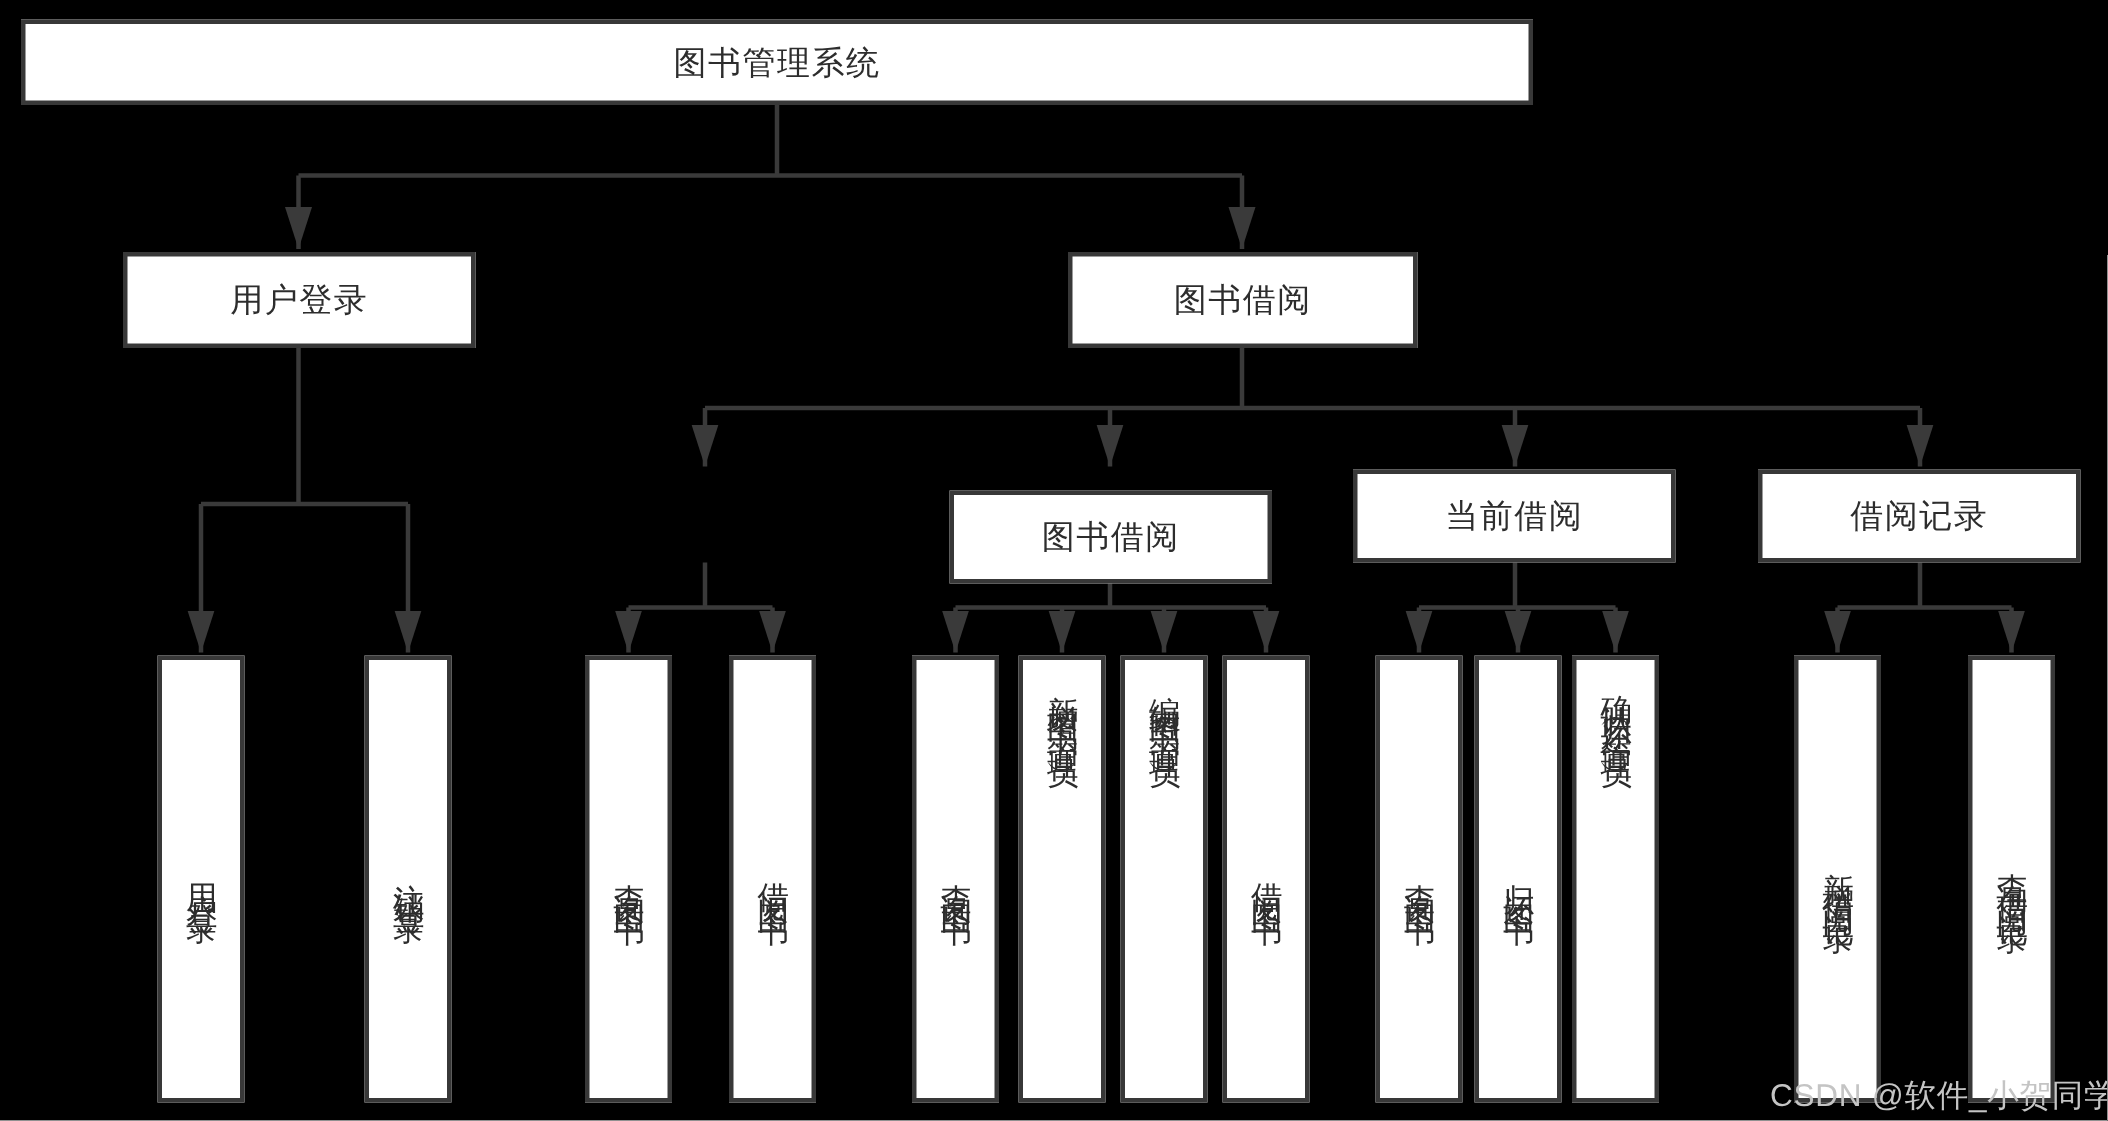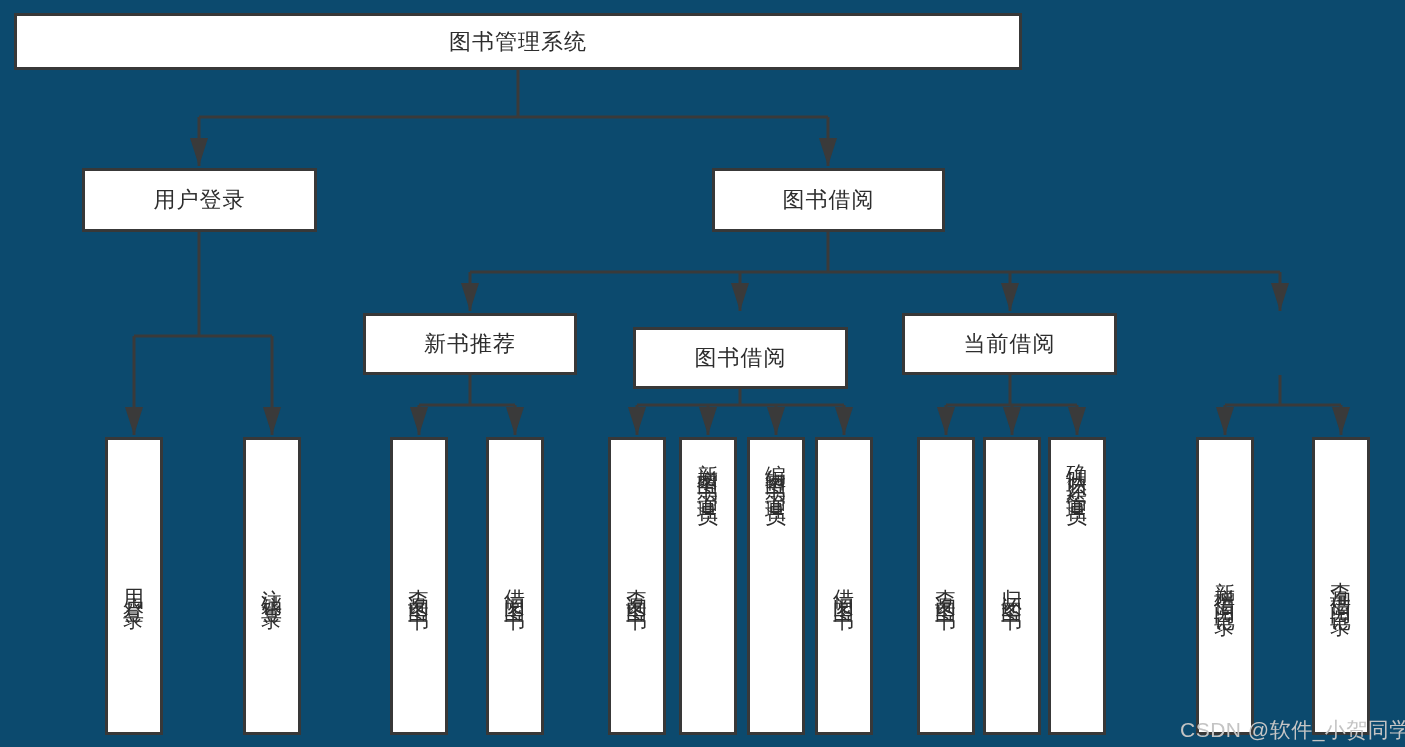--- a/index.html
+++ b/index.html
@@ -4,21 +4,21 @@
 <style>
   html, body {
     margin: 0; padding: 0;
     background: #ffffff;
     font-family: "Liberation Sans", "DejaVu Sans", sans-serif;
   }
   #stage {
     position: relative;
     width: 1405px;
     height: 747px;
-    background: #0c4a6e;
+    background: #000000;
     overflow: hidden;
   }
   #connectors {
     position: absolute;
     left: 0; top: 0;
     z-index: 1;
   }
   .node {
     position: absolute;
     box-sizing: border-box;
@@ -124,28 +124,28 @@
     <span>图书管理系统</span>
   </div>
 
   <div class="node hnode" style="left:82px; top:168px; width:235px; height:64px;">
     <span>用户登录</span>
   </div>
   <div class="node hnode" style="left:712px; top:168px; width:233px; height:64px;">
     <span>图书借阅</span>
   </div>
 
-  <div class="node hnode" style="left:363px; top:313px; width:214px; height:62px;">
-    <span>新书推荐</span>
-  </div>
   <div class="node hnode" style="left:633px; top:327px; width:215px; height:62px;justify-content:center;">
     <span>图书借阅</span>
   </div>
   <div class="node hnode" style="left:902px; top:313px; width:215px; height:62px;align-items:center;">
     <span>当前借阅</span>
+  </div>
+  <div class="node hnode" style="left:1172px; top:313px; width:215px; height:62px;">
+    <span>借阅记录</span>
   </div>
 
   <div class="node leaf" style="left:105px;">
     <span class="vtext">用户登录</span>
   </div>
   <div class="node leaf" style="left:243px;">
     <span class="vtext">注销登录</span>
   </div>
 
   <div class="node leaf" style="left:390px;">

